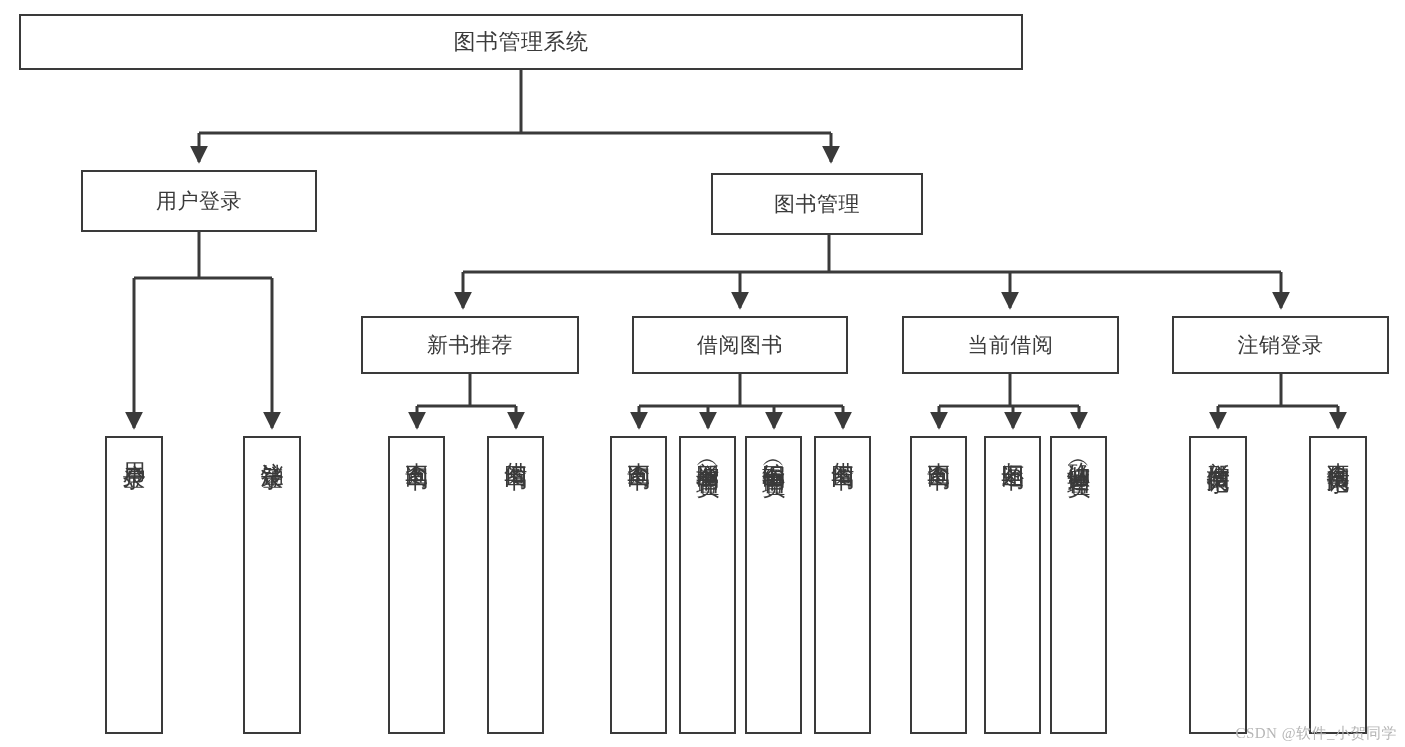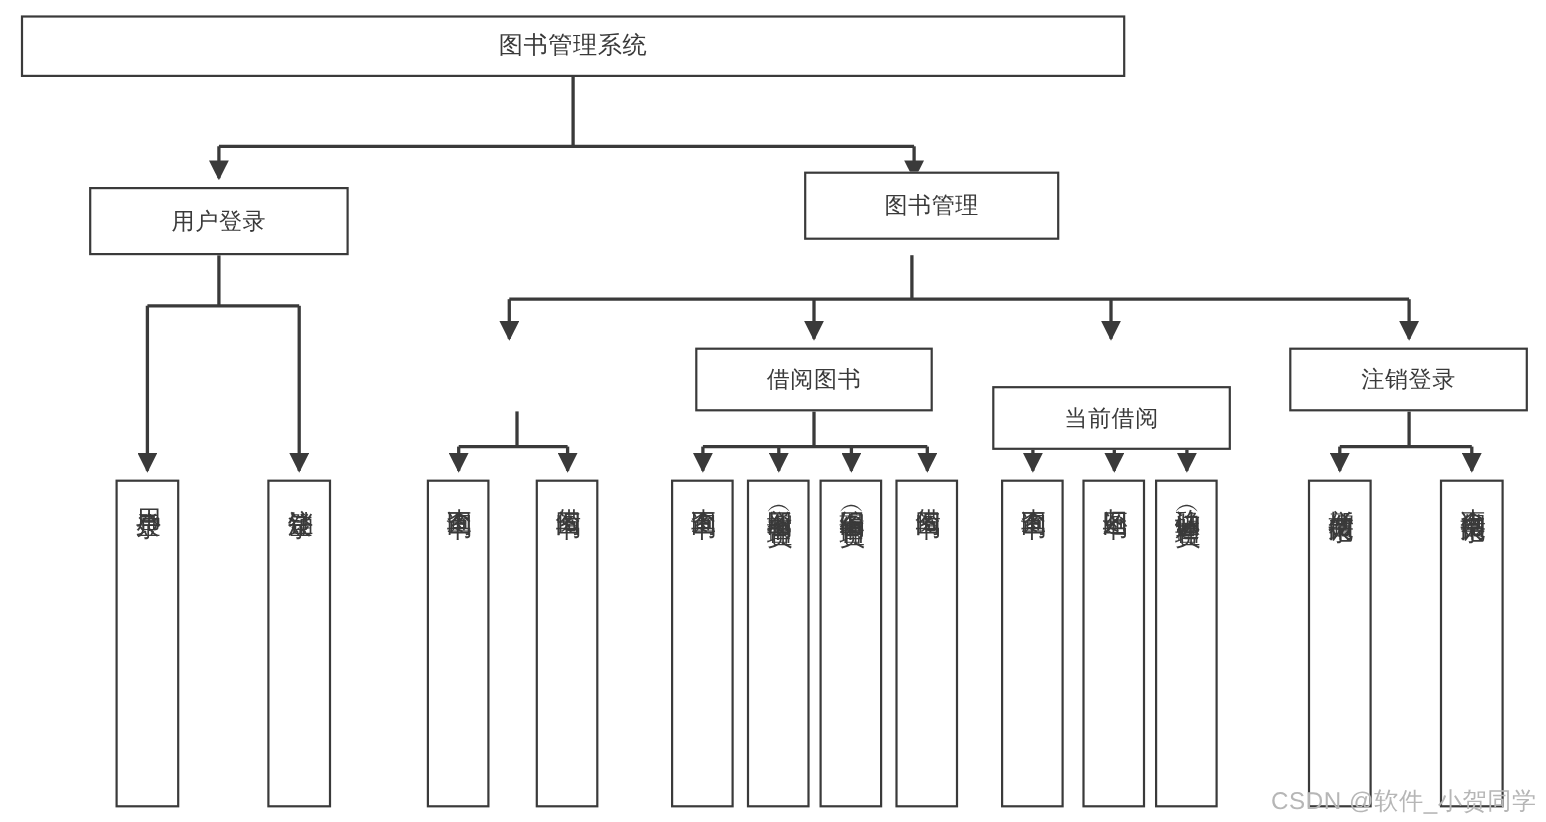--- a/index.html
+++ b/index.html
@@ -61,26 +61,26 @@
     font-size: 23px;
     line-height: 1.02;
     letter-spacing: 2px;
     white-space: nowrap;
     height: auto;
   }
   #watermark {
     position: absolute;
     right: 8px;
     bottom: 4px;
-    font-size: 22px;
+    font-size: 15px;
     color: #b6b6b6;
     letter-spacing: 0.5px;
     z-index: 5;
     white-space: nowrap;
-    font-family: Liberation Sans, sans-serif;
+    font-family: Liberation Serif, serif;
   }
 </style>
 </head>
 <body>
 
 <div id="canvas">
 
   <svg id="edges" viewBox="0 0 1405 747" width="1405" height="747">
     <defs>
       <marker id="arrow" viewBox="0 0 10 10" refX="9" refY="5" markerWidth="6" markerHeight="6" orient="auto-start-reverse">
@@ -131,28 +131,31 @@
     </g>
   </svg>
 
   <div class="node h" id="n-root" style="left:19px; top:14px; width:1004px; height:56px;">
     <span class="label">图书管理系统</span>
   </div>
 
   <div class="node h" style="left:81px; top:170px; width:236px; height:62px;">
     <span class="label">用户登录</span>
   </div>
-  <div class="node h" style="left:711px; top:156px; width:232px; height:62px;margin-left:20px;">
+  <div class="node h" style="left:711px; top:173px; width:212px; height:62px;">
     <span class="label">图书管理</span>
   </div>
 
+  <div class="node h" style="left:361px; top:316px; width:218px; height:58px;">
+    <span class="label">新书推荐</span>
+  </div>
   <div class="node h" style="left:632px; top:316px; width:216px; height:58px;">
     <span class="label">借阅图书</span>
   </div>
-  <div class="node h" style="left:902px; top:316px; width:217px; height:58px;margin-top:35px;">
+  <div class="node h" style="left:902px; top:316px; width:217px; height:58px;">
     <span class="label">当前借阅</span>
   </div>
   <div class="node h" style="left:1172px; top:316px; width:217px; height:58px;">
     <span class="label">注销登录</span>
   </div>
 
   <div class="node v" style="left:105px; top:436px; width:58px; height:298px;">
     <span class="label">用户登录</span>
   </div>
   <div class="node v" style="left:243px; top:436px; width:58px; height:298px;">

